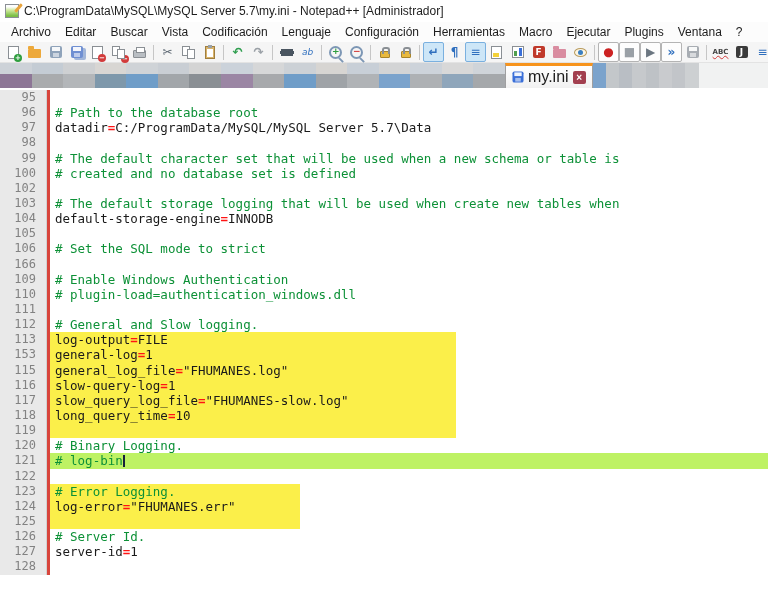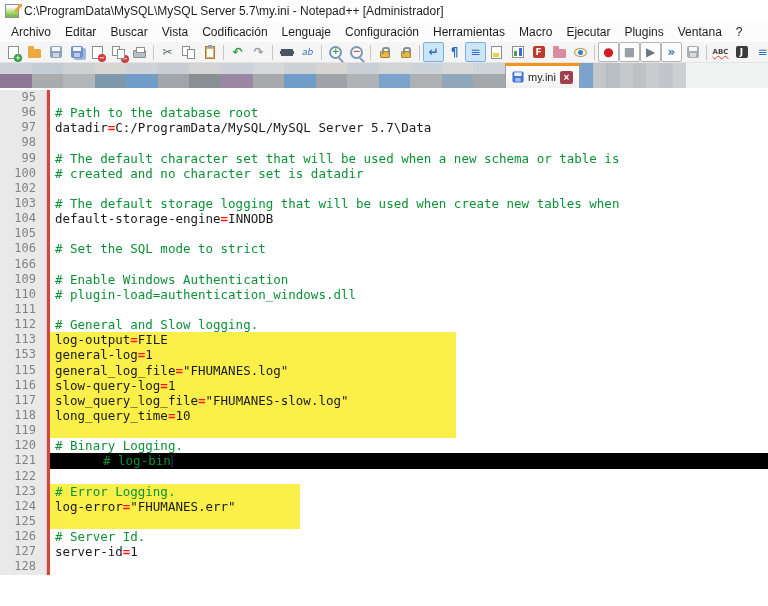--- a/index.html
+++ b/index.html
@@ -62,34 +62,34 @@
   .eye::before{content:"";position:absolute;left:3px;top:1px;width:5px;height:5px;border-radius:50%;background:#3a7fc1;}
   
   .tabbar{height:25px;display:flex;align-items:stretch;background:#eceded;box-sizing:border-box;}
   .mosaic{display:flex;flex-direction:column;}
   .mrow{display:flex;flex:none;}
   .mcell{flex:1;}
   .tab{display:flex;align-items:center;gap:4px;background:linear-gradient(#ffffff,#f1f1f1);
        border:1px solid #9f9fa0;border-bottom:none;border-top:3px solid #f7941d;
        padding:0 6px;box-sizing:border-box;flex:none;}
   .floppy-sm{color:#3a6fd8;transform:scale(.92);}
-  .tab-label{font-size:11px;color:#1d1d1d;}
+  .tab-label{font-size:16px;color:#1d1d1d;}
   .tab-close{width:13px;height:13px;background:#a23f4f;border-radius:2px;color:#fff;
              font:bold 10px/13px "Liberation Sans",sans-serif;text-align:center;}
   .tabfill{flex:1;background:#f1f2f2;}
   
   .editor{height:518px;background:#fff;overflow:hidden;padding-top:2px;box-sizing:border-box;}
   .row{display:flex;height:15.15px;}
   .ln{width:46px;flex:none;background:#e9e9e9;color:#828282;
       font:12px/15.15px "DejaVu Sans Mono",monospace;text-align:right;
       padding-right:10px;box-sizing:border-box;}
   .redbar{width:3px;flex:none;background:#d8453c;border-left:1px solid #d2d2d2;}
   .code{flex:1;position:relative;font:12.5px/15.15px "DejaVu Sans Mono",monospace;
         white-space:pre;color:#1a1a1a;}
-  .code.cur{background:#000000;padding-left:48px;}
+  .code.cur{background:#bef264;}
   .hl{position:absolute;left:0;top:0;height:100%;background:#fbef4a;}
   .txt{position:relative;padding-left:5px;display:inline-block;}
   .cm{color:#0d9137;}
   .eq{color:#ff1414;font-weight:bold;}
   .t{color:#1a1a1a;}
   .caret{display:inline-block;width:2px;height:12px;background:#16203a;vertical-align:-2px;}
 </style>
 </head>
 <body>
 
@@ -321,21 +321,21 @@
           <div class="code"><span class="txt"></span></div>
         </div>
         <div class="row">
           <div class="ln">99</div>
           <div class="redbar"></div>
           <div class="code"><span class="txt"><span class="cm"># The default character set that will be used when a new schema or table is</span></span></div>
         </div>
         <div class="row">
           <div class="ln">100</div>
           <div class="redbar"></div>
-          <div class="code"><span class="txt"><span class="cm"># created and no character set is datadir</span></span></div>
+          <div class="code"><span class="txt"><span class="cm"># created and no database set is defined</span></span></div>
         </div>
         <div class="row">
           <div class="ln">102</div>
           <div class="redbar"></div>
           <div class="code"><span class="txt"></span></div>
         </div>
         <div class="row">
           <div class="ln">103</div>
           <div class="redbar"></div>
           <div class="code"><span class="txt"><span class="cm"># The default storage logging that will be used when create new tables when</span></span></div>

